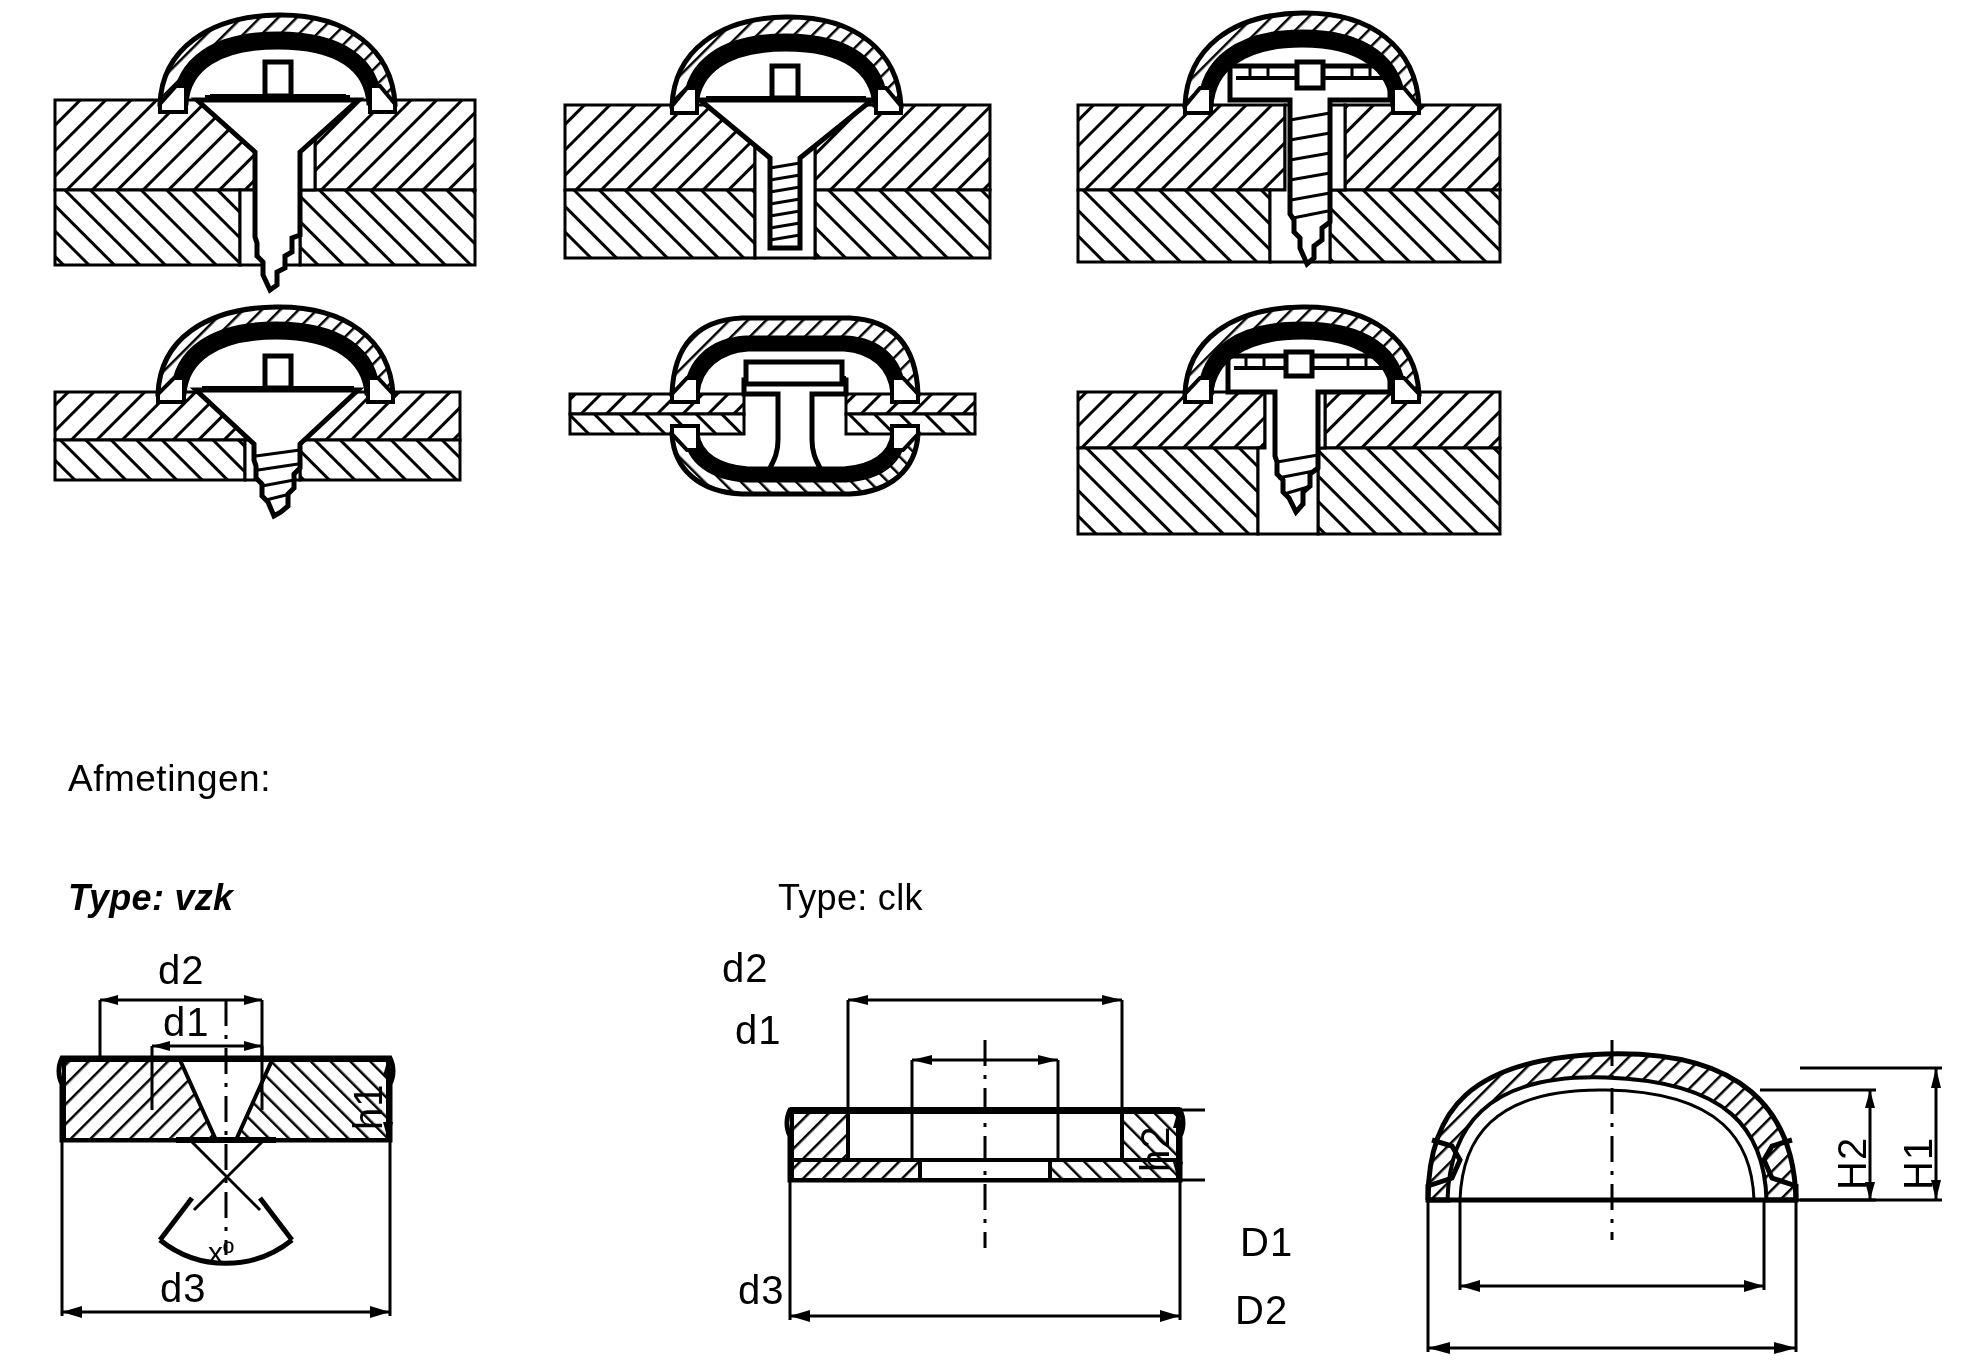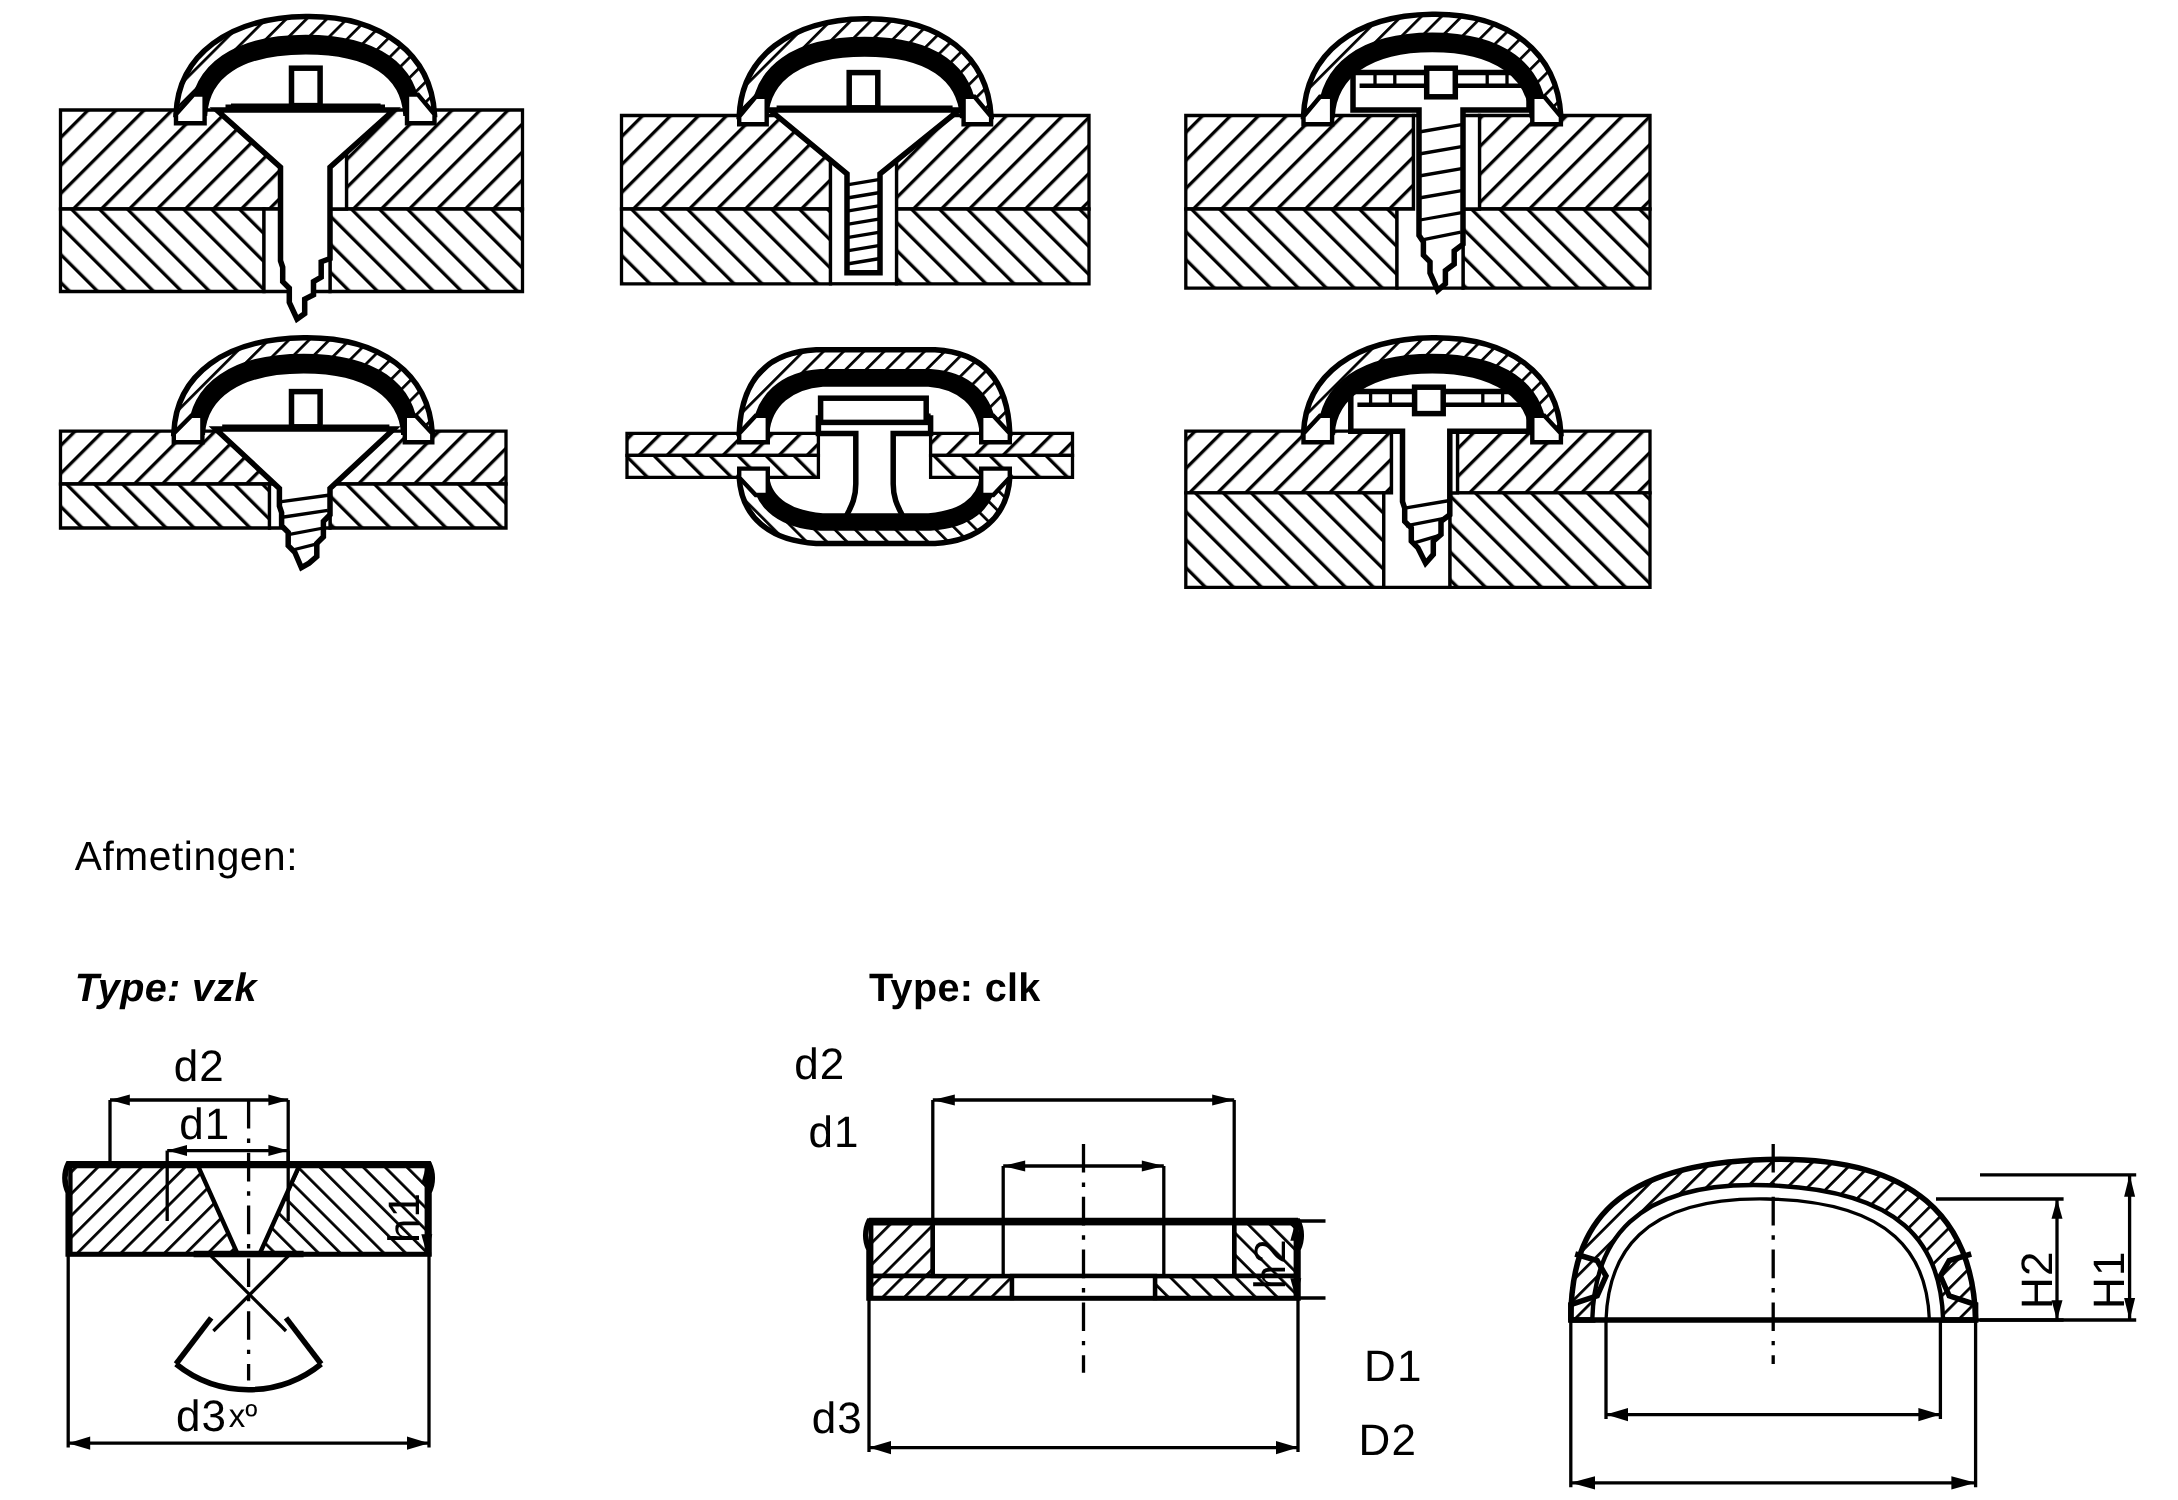--- a/index.html
+++ b/index.html
@@ -3,23 +3,23 @@
 <meta charset="utf-8">
 <style>
   html,body{margin:0;padding:0;background:#fff;}
   body{width:1980px;height:1364px;position:relative;overflow:hidden;
        font-family:"Liberation Sans", sans-serif;color:#000;}
   .stage{position:absolute;left:0;top:0;width:1980px;height:1364px;}
   svg{display:block;}
   .lbl{position:absolute;white-space:nowrap;line-height:1;}
   #afmetingen{left:68px;top:760px;font-size:37px;letter-spacing:.5px;text-align:right;}
   #type-vzk{left:68px;top:880px;font-size:36px;font-weight:bold;letter-spacing:.3px;font-style:italic;}
-  #type-clk{left:778px;top:880px;font-size:36px;font-weight:bold;letter-spacing:.3px;margin-left:12px;}
+  #type-clk{left:778px;top:880px;font-size:36px;font-weight:normal;letter-spacing:.3px;}
   .dim{font-size:40px;letter-spacing:1px;}
-  .dim-sm{font-size:30px;margin-top:35px;}
+  .dim-sm{font-size:30px;}
   .rot{transform:rotate(-90deg);transform-origin:left top;}
 </style>
 </head>
 <body>
 
 <div class="stage">
 
 <svg width="1980" height="1364" viewBox="0 0 1980 1364">
   <defs>
 

